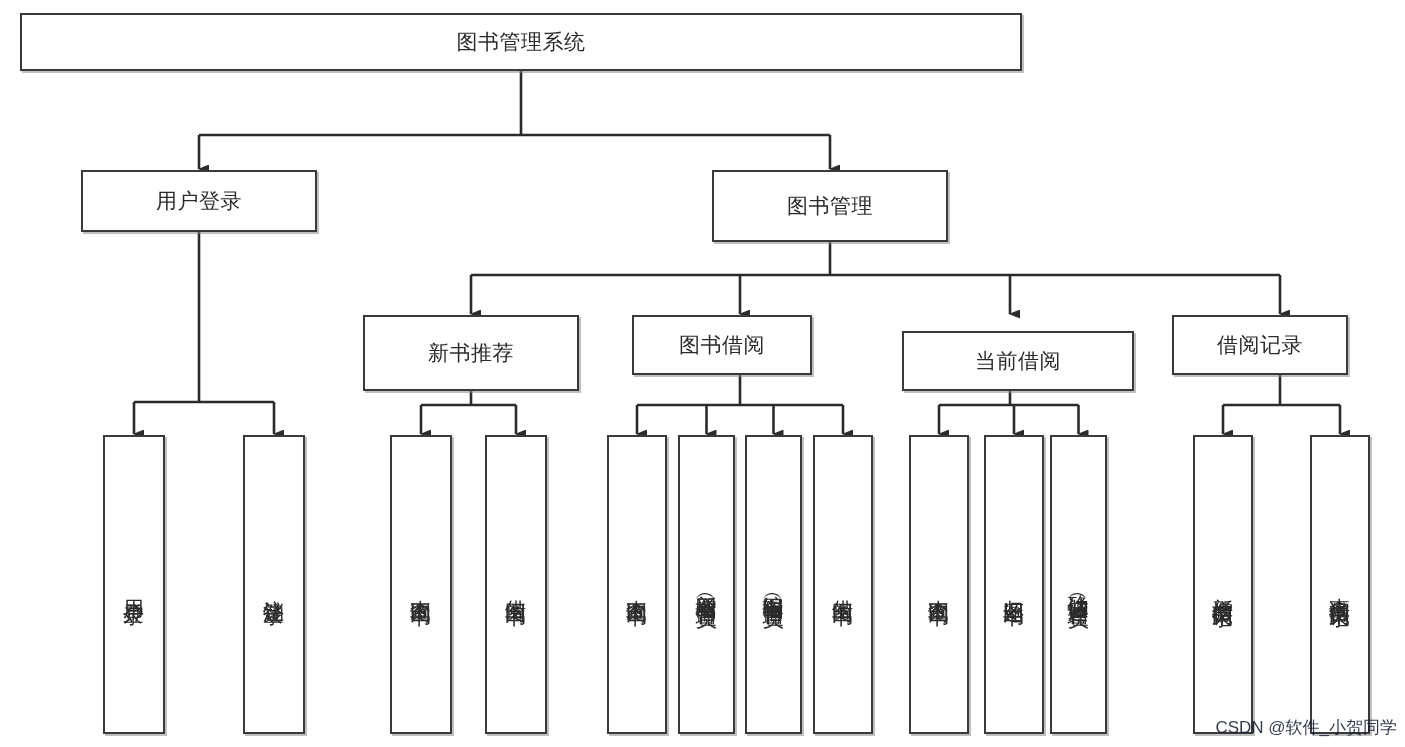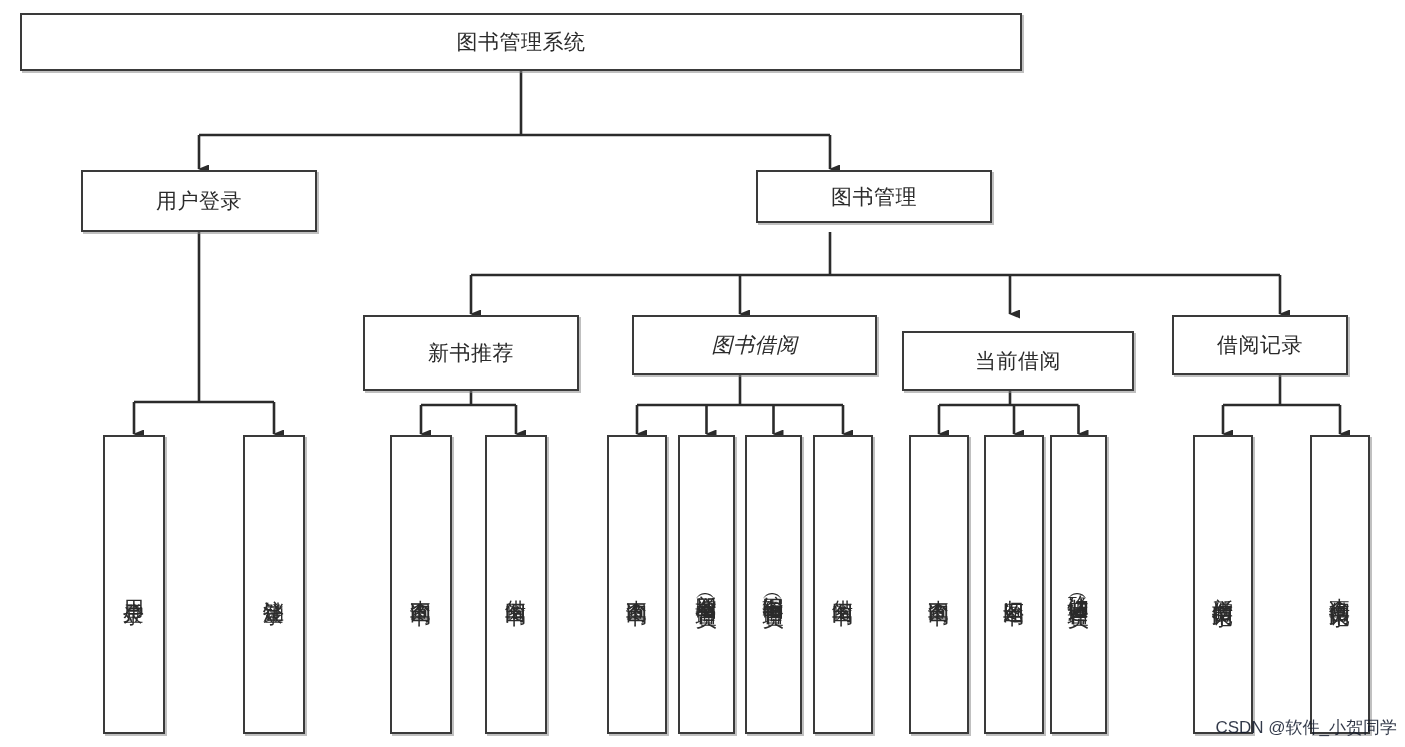--- a/index.html
+++ b/index.html
@@ -120,33 +120,33 @@
       </div>
       <div class="node h" style="left: 81px; top: 170px; width: 236px; height: 62px;">
         <span>用户登录</span>
       </div>
       <div class="node v" style="left: 103px; top: 435px; width: 62px; height: 299px;">
         <span class="vtxt">用户登录</span>
       </div>
       <div class="node v" style="left: 243px; top: 435px; width: 62px; height: 299px;">
         <span class="vtxt">注销登录</span>
       </div>
-      <div class="node h" style="left: 712px; top: 170px; width: 236px; height: 53px; margin-left: 44px;">
+      <div class="node h" style="left: 712px; top: 170px; width: 236px; height: 72px;">
         <span>图书管理</span>
       </div>
       <div class="node h" style="left: 363px; top: 315px; width: 216px; height: 76px;">
         <span>新书推荐</span>
       </div>
       <div class="node v" style="left: 390px; top: 435px; width: 62px; height: 299px;">
         <span class="vtxt">查询图书</span>
       </div>
       <div class="node v" style="left: 485px; top: 435px; width: 62px; height: 299px;">
         <span class="vtxt">借阅图书</span>
       </div>
-      <div class="node h" style="left: 632px; top: 315px; width: 245px; height: 60px; font-style: italic;">
+      <div class="node h" style="left: 632px; top: 315px; width: 180px; height: 60px;">
         <span>图书借阅</span>
       </div>
       <div class="node v" style="left: 607px; top: 435px; width: 60px; height: 299px;">
         <span class="vtxt">查询图书</span>
       </div>
       <div class="node v" style="left: 678px; top: 435px; width: 57px; height: 299px;">
         <span class="vtxt">新增图书（管理员）</span>
       </div>
       <div class="node v" style="left: 745px; top: 435px; width: 57px; height: 299px;">
         <span class="vtxt">编辑图书（管理员）</span>

